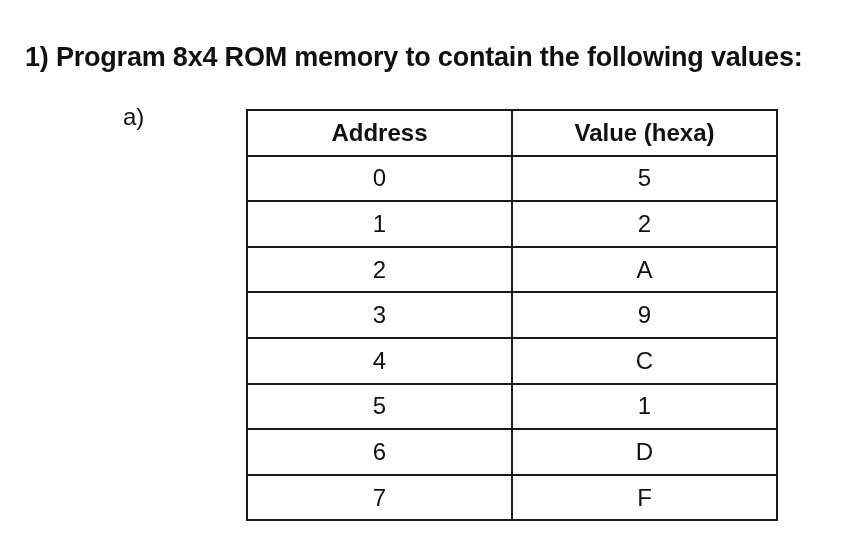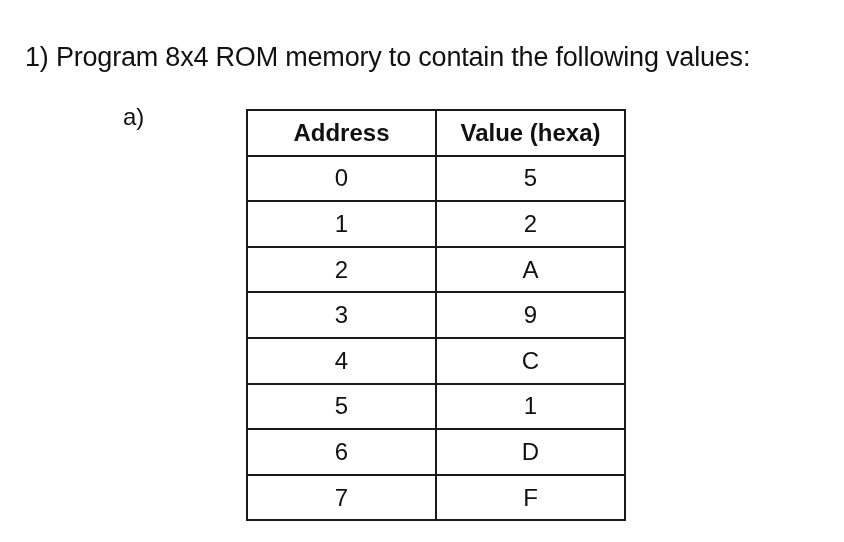--- a/index.html
+++ b/index.html
@@ -14,36 +14,36 @@
     overflow: hidden;
     font-family: "Liberation Sans", sans-serif;
     color: #111111;
     -webkit-font-smoothing: antialiased;
   }
   .title {
     position: absolute;
     left: 25px;
     top: 42px;
     font-size: 27px;
-    font-weight: 400;
+    font-weight: 700;
     letter-spacing: -0.2px;
     white-space: nowrap;
   }
   .part-label {
     position: absolute;
     left: 123px;
     top: 103px;
     font-size: 24px;
     font-weight: 400;
   }
   table.rom-table {
     position: absolute;
     left: 246px;
     top: 109px;
-    width: 380px;
+    width: 532px;
     border-collapse: collapse;
     table-layout: fixed;
   }
   table.rom-table th,
   table.rom-table td {
     border: 2px solid #1a1a1a;
     width: 50%;
     height: 43.6px;
     text-align: center;
     vertical-align: middle;

